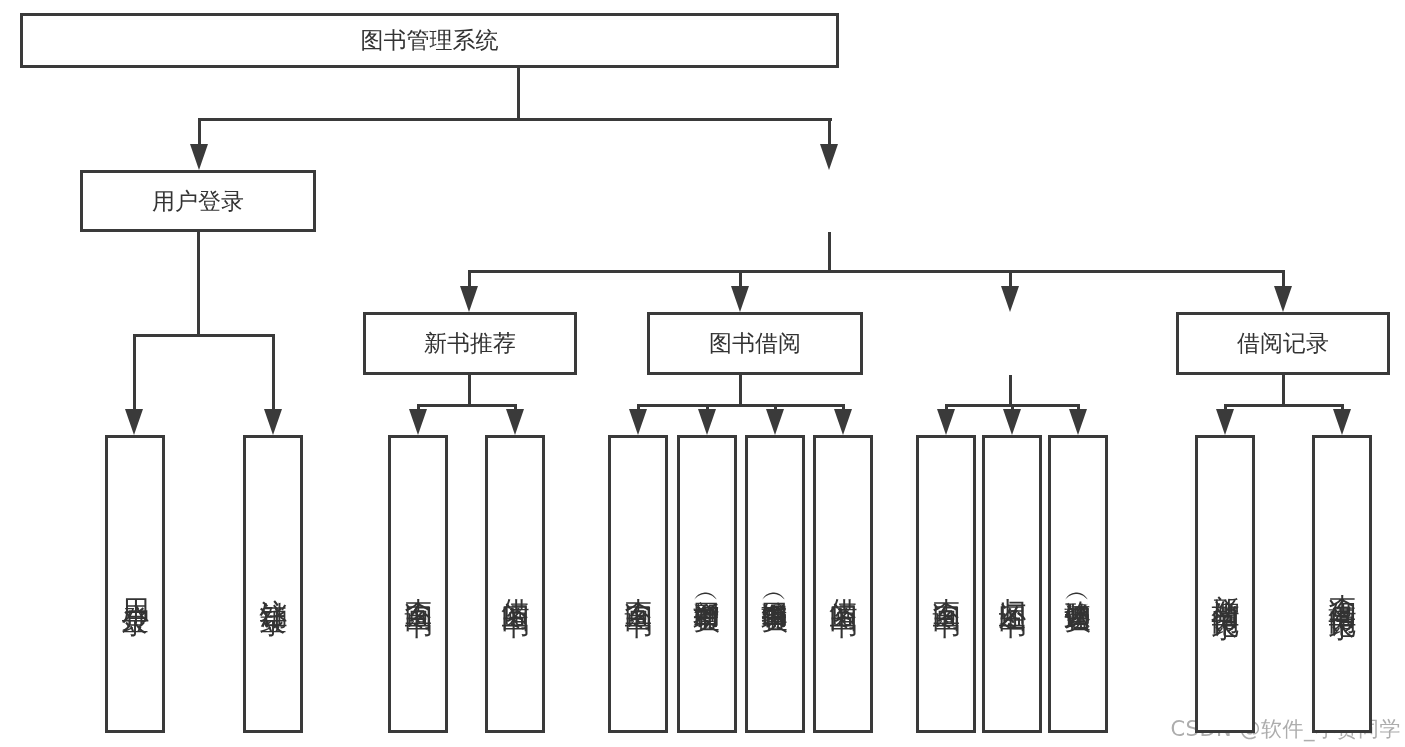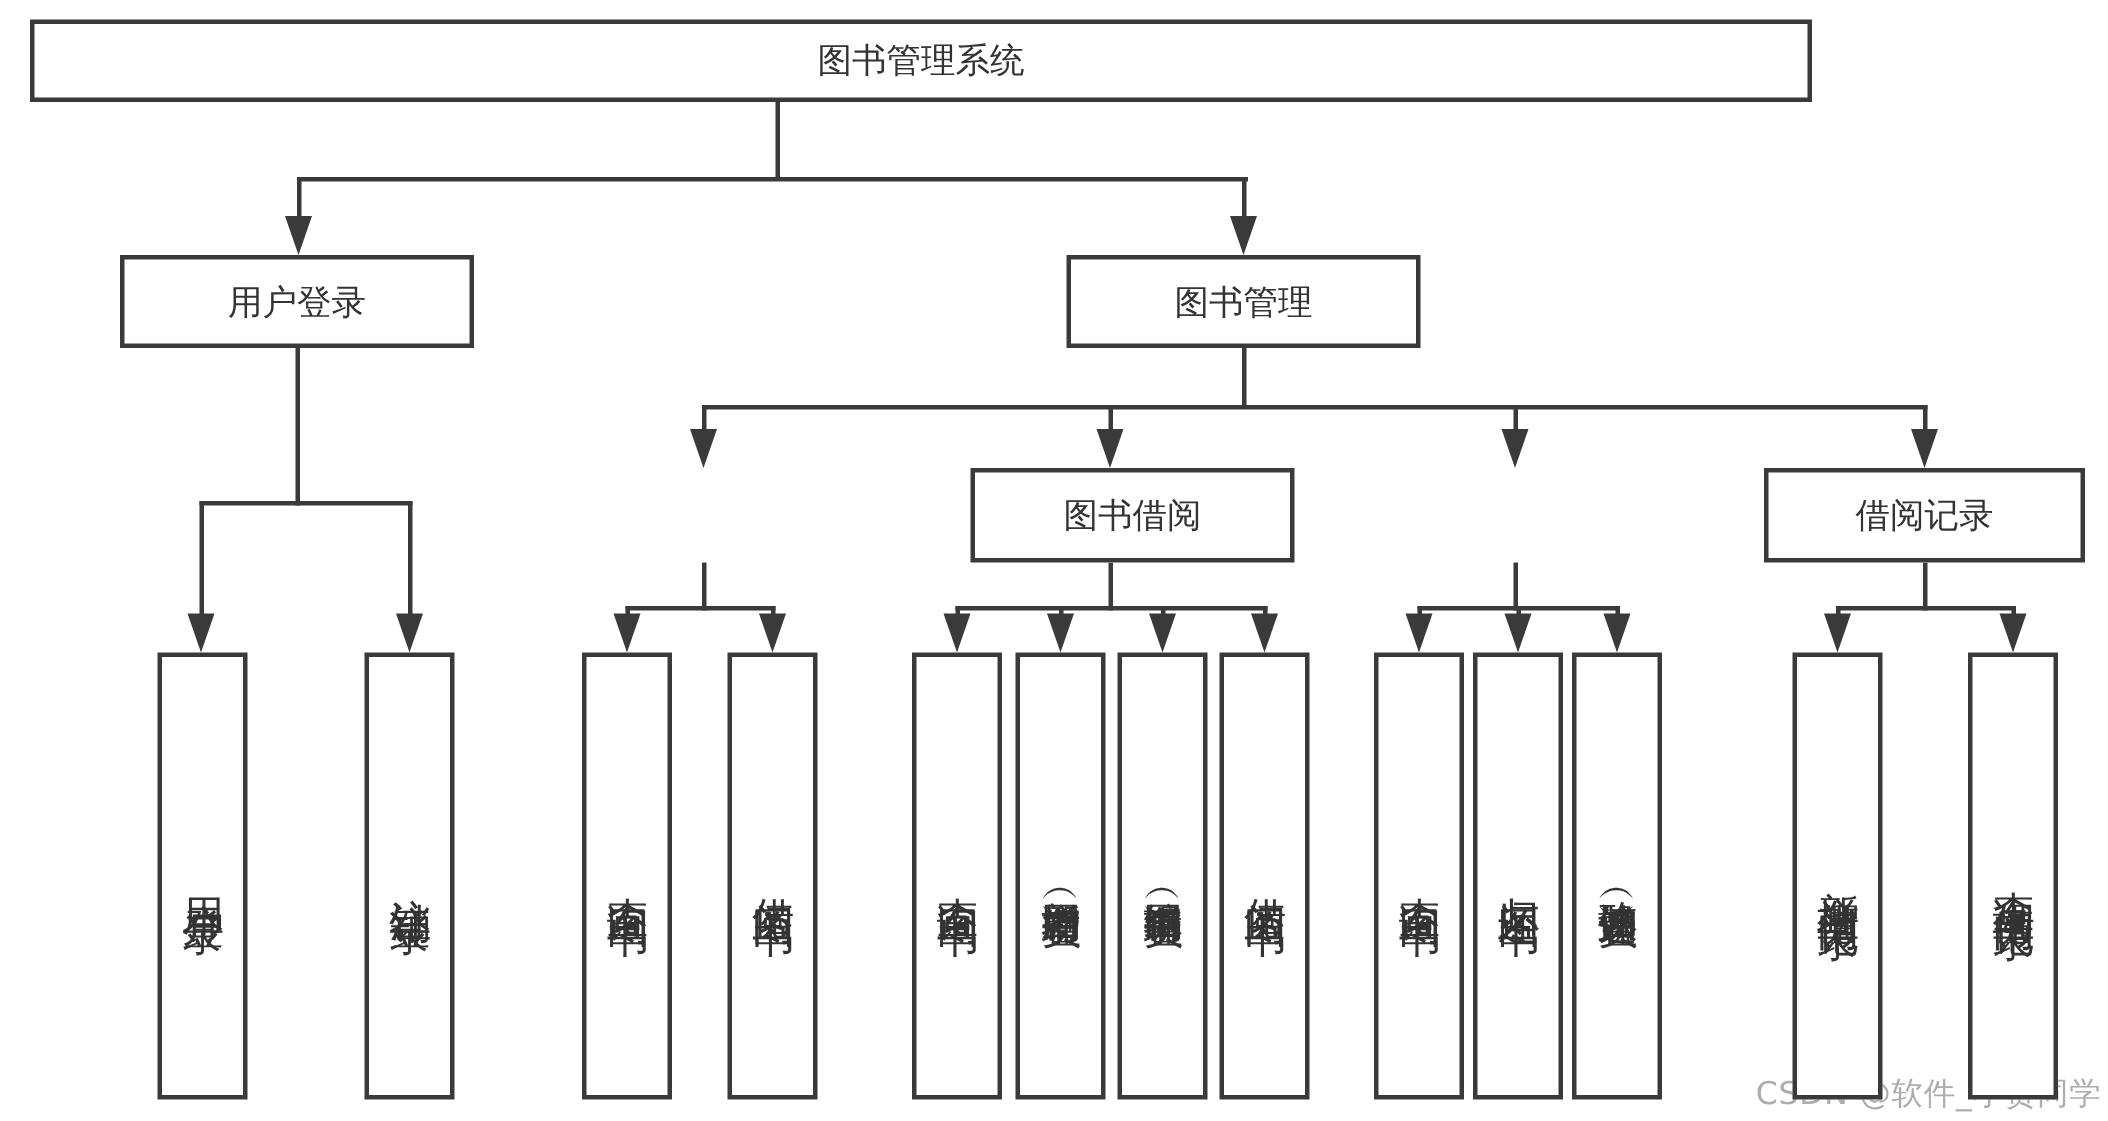--- a/index.html
+++ b/index.html
@@ -84,28 +84,28 @@
     <div class="ahead" style="left: 506px; top: 409px;"></div>
     <div class="ahead" style="left: 629px; top: 409px;"></div>
     <div class="ahead" style="left: 698px; top: 409px;"></div>
     <div class="ahead" style="left: 766px; top: 409px;"></div>
     <div class="ahead" style="left: 834px; top: 409px;"></div>
     <div class="ahead" style="left: 937px; top: 409px;"></div>
     <div class="ahead" style="left: 1003px; top: 409px;"></div>
     <div class="ahead" style="left: 1069px; top: 409px;"></div>
     <div class="ahead" style="left: 1216px; top: 409px;"></div>
     <div class="ahead" style="left: 1333px; top: 409px;"></div>
-    <div class="node" style="left: 20px; top: 13px; width: 1188px; height: 55px;">
+    <div class="node" style="left: 20px; top: 13px; width: 819px; height: 55px;">
       <span>图书管理系统</span>
     </div>
     <div class="node" style="left: 80px; top: 170px; width: 236px; height: 62px;">
       <span>用户登录</span>
     </div>
-    <div class="node" style="left: 711px; top: 170px; width: 236px; height: 62px;">
-      <span>图书管理</span>
+    <div class="node" style="left: 363px; top: 312px; width: 214px; height: 63px;">
+      <span>新书推荐</span>
     </div>
     <div class="node" style="left: 632px; top: 312px; width: 216px; height: 63px; margin-left: 15px;">
       <span>图书借阅</span>
     </div>
     <div class="node" style="left: 1176px; top: 312px; width: 214px; height: 63px;">
       <span>借阅记录</span>
     </div>
     <div class="node v" style="left: 105px; top: 435px; width: 60px; height: 298px;">
       <span>用户登录</span>
     </div>

